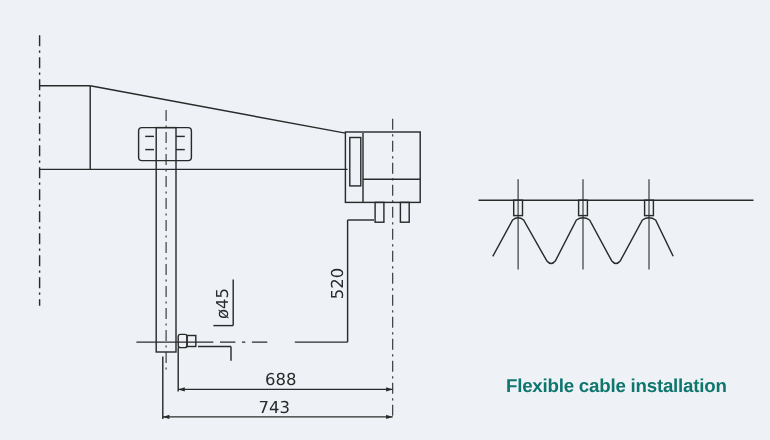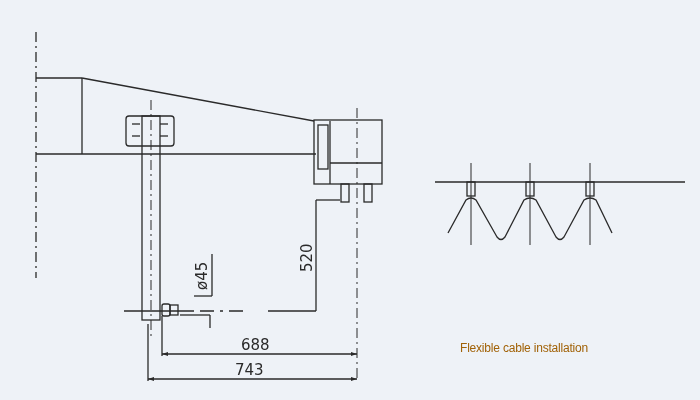--- a/index.html
+++ b/index.html
@@ -1,18 +1,18 @@
 <!DOCTYPE html>
 <html><head>
   <meta charset="utf-8">
   <style>
     html, body { margin: 0; padding: 0; }
     body { width: 700px; height: 400px; background: #eef2f7; overflow: hidden; position: relative; font-family: "Liberation Sans", sans-serif; }
     svg { position: absolute; left: 0; top: 0; }
-    .caption { position: absolute; left: 460px; top: 341px; font-size: 12px; color: #a16207; letter-spacing: -0.2px; }
+    .caption { position: absolute; left: 460px; top: 341px; font-size: 17px; color: #0f766e; letter-spacing: -0.2px; font-weight: bold; }
     .dim { font-family: "DejaVu Sans", sans-serif; font-size: 15px; fill: #2a2a2a; }
   </style>
 </head>
 <body>
 
 <svg width="700" height="400" viewBox="0 0 700 400" xmlns="http://www.w3.org/2000/svg" stroke="#2a2a2a" fill="none" stroke-width="1.3">
 
   <line x1="36" y1="32" x2="36" y2="278" stroke-dasharray="10,4,2,4"></line>
 
   <g>

